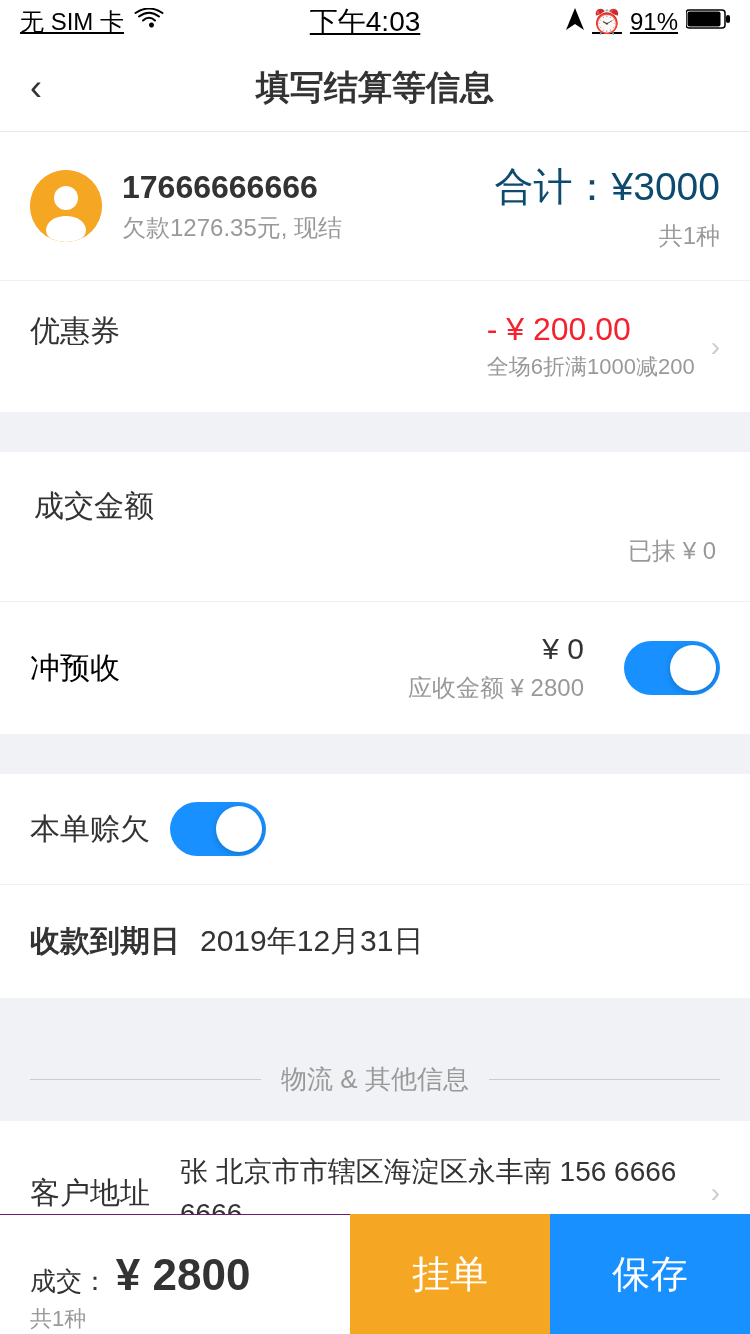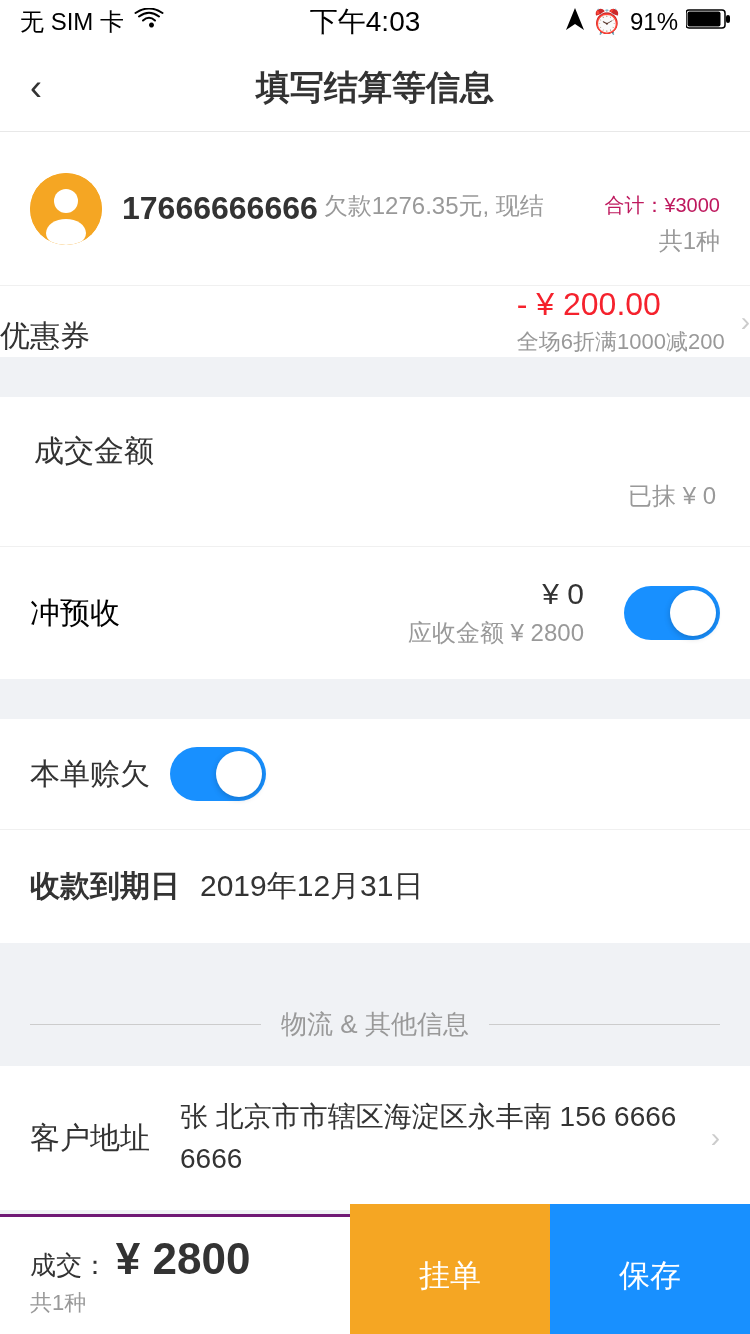--- a/index.html
+++ b/index.html
@@ -16,20 +16,21 @@
     
     .status-bar {
       height: 44px;
       background: #fff;
       display: flex;
       align-items: center;
       justify-content: space-between;
       padding: 0 20px;
       font-size: 24px;
       color: #000;
+      text-decoration: underline;
     }
     .status-left { display: flex; align-items: center; gap: 10px; }
     .status-center { font-size: 28px; font-weight: 500; }
     .status-right { display: flex; align-items: center; gap: 8px; font-size: 24px; }
 
     
     .nav-bar {
       height: 88px;
       background: #fff;
       display: flex;
@@ -73,32 +74,33 @@
       background: #f5a623;
       display: flex;
       align-items: center;
       justify-content: center;
       overflow: hidden;
     }
     .avatar-icon {
       width: 72px;
       height: 72px;
     }
-    .user-info { display: flex; flex-direction: row; gap: 6px; }
+    .user-info { display: flex; flex-direction: column; gap: 6px; }
     .user-phone { font-size: 32px; font-weight: 600; color: #333; }
     .user-debt { font-size: 24px; color: #999; }
     .user-right { text-align: right; }
-    .user-total { font-size: 20px; color: #be185d; margin-top: 32px; }
+    .user-total { font-size: 39px; color: #0c4a6e; }
     .user-count { font-size: 24px; color: #999; margin-top: 6px; }
 
     
     .coupon-row {
       display: flex;
-      align-items: flex-end;
-      justify-content: space-between;
+      align-items: flex-start;
+      justify-content: space-between;
+      padding: 30px;
       background: #fff;
       border-top: 1px solid #f0f0f0;
     }
     .coupon-label { font-size: 30px; color: #333; }
     .coupon-right { display: flex; align-items: center; gap: 10px; }
     .coupon-amount { font-size: 32px; color: #f5222d; font-weight: 500; }
     .coupon-desc { font-size: 22px; color: #999; margin-top: 4px; text-align: right; }
     .chevron-icon { color: #ccc; font-size: 28px; margin-left: 6px; }
 
     
@@ -229,37 +231,37 @@
     }
 
     
     .footer-bar {
       position: fixed;
       bottom: 0;
       width: 750px;
       height: 120px;
       background: #fff;
       display: flex;
-      align-items: center;
-      border-top: 3px solid #701a75;
+      align-items: flex-end;
+      border-top: 1px solid #701a75;
     }
     .footer-summary {
       flex: 1;
       padding: 0 30px;
     }
     .footer-deal { font-size: 26px; color: #333; }
     .footer-amount { font-size: 44px; font-weight: 700; color: #333; display: inline; }
     .footer-count { font-size: 22px; color: #999; margin-top: 4px; }
     .footer-btn {
-      height: 144px;
+      height: 120px;
       width: 200px;
       display: flex;
       align-items: center;
       justify-content: center;
-      font-size: 31px;
+      font-size: 38px;
       font-weight: 500;
       color: #fff;
       cursor: pointer;
       flex-shrink: 0;
     }
     .btn-hold { background: #f5a623; }
     .btn-save { background: #1890ff; }
   </style>
 </head>
 <body>

